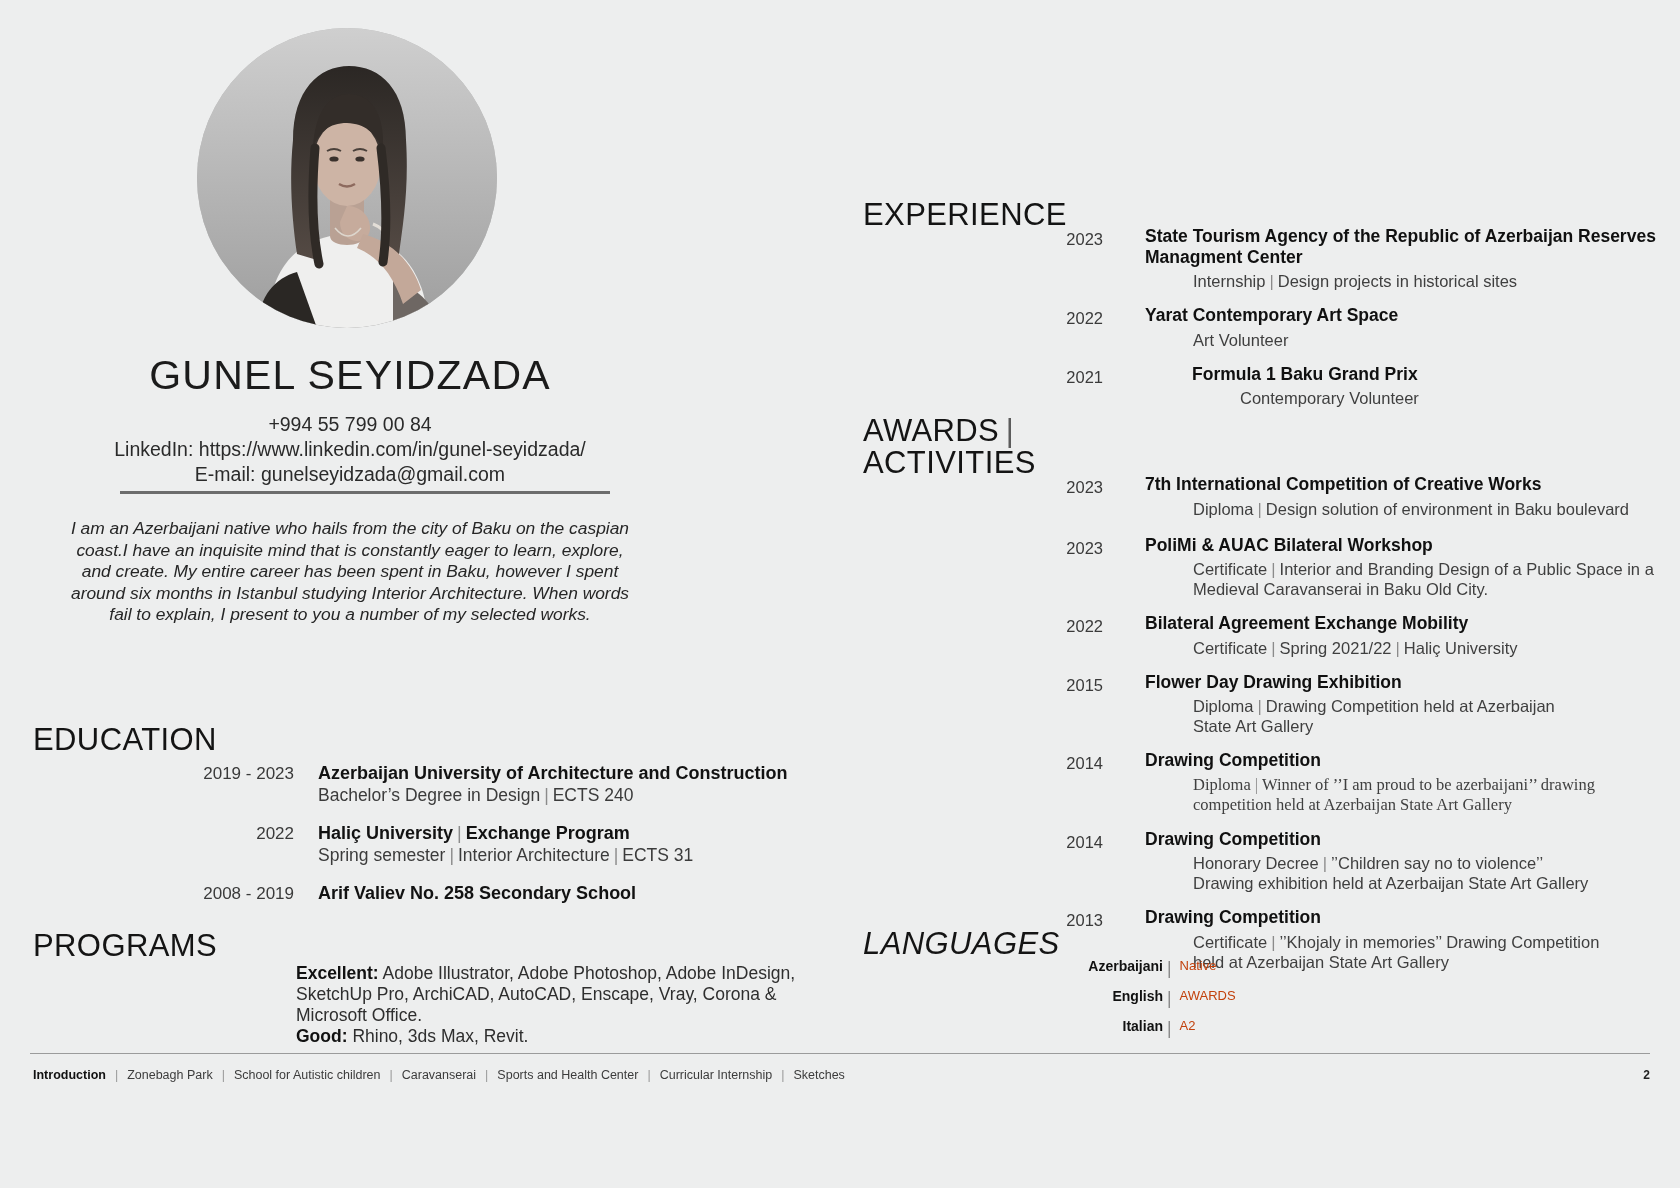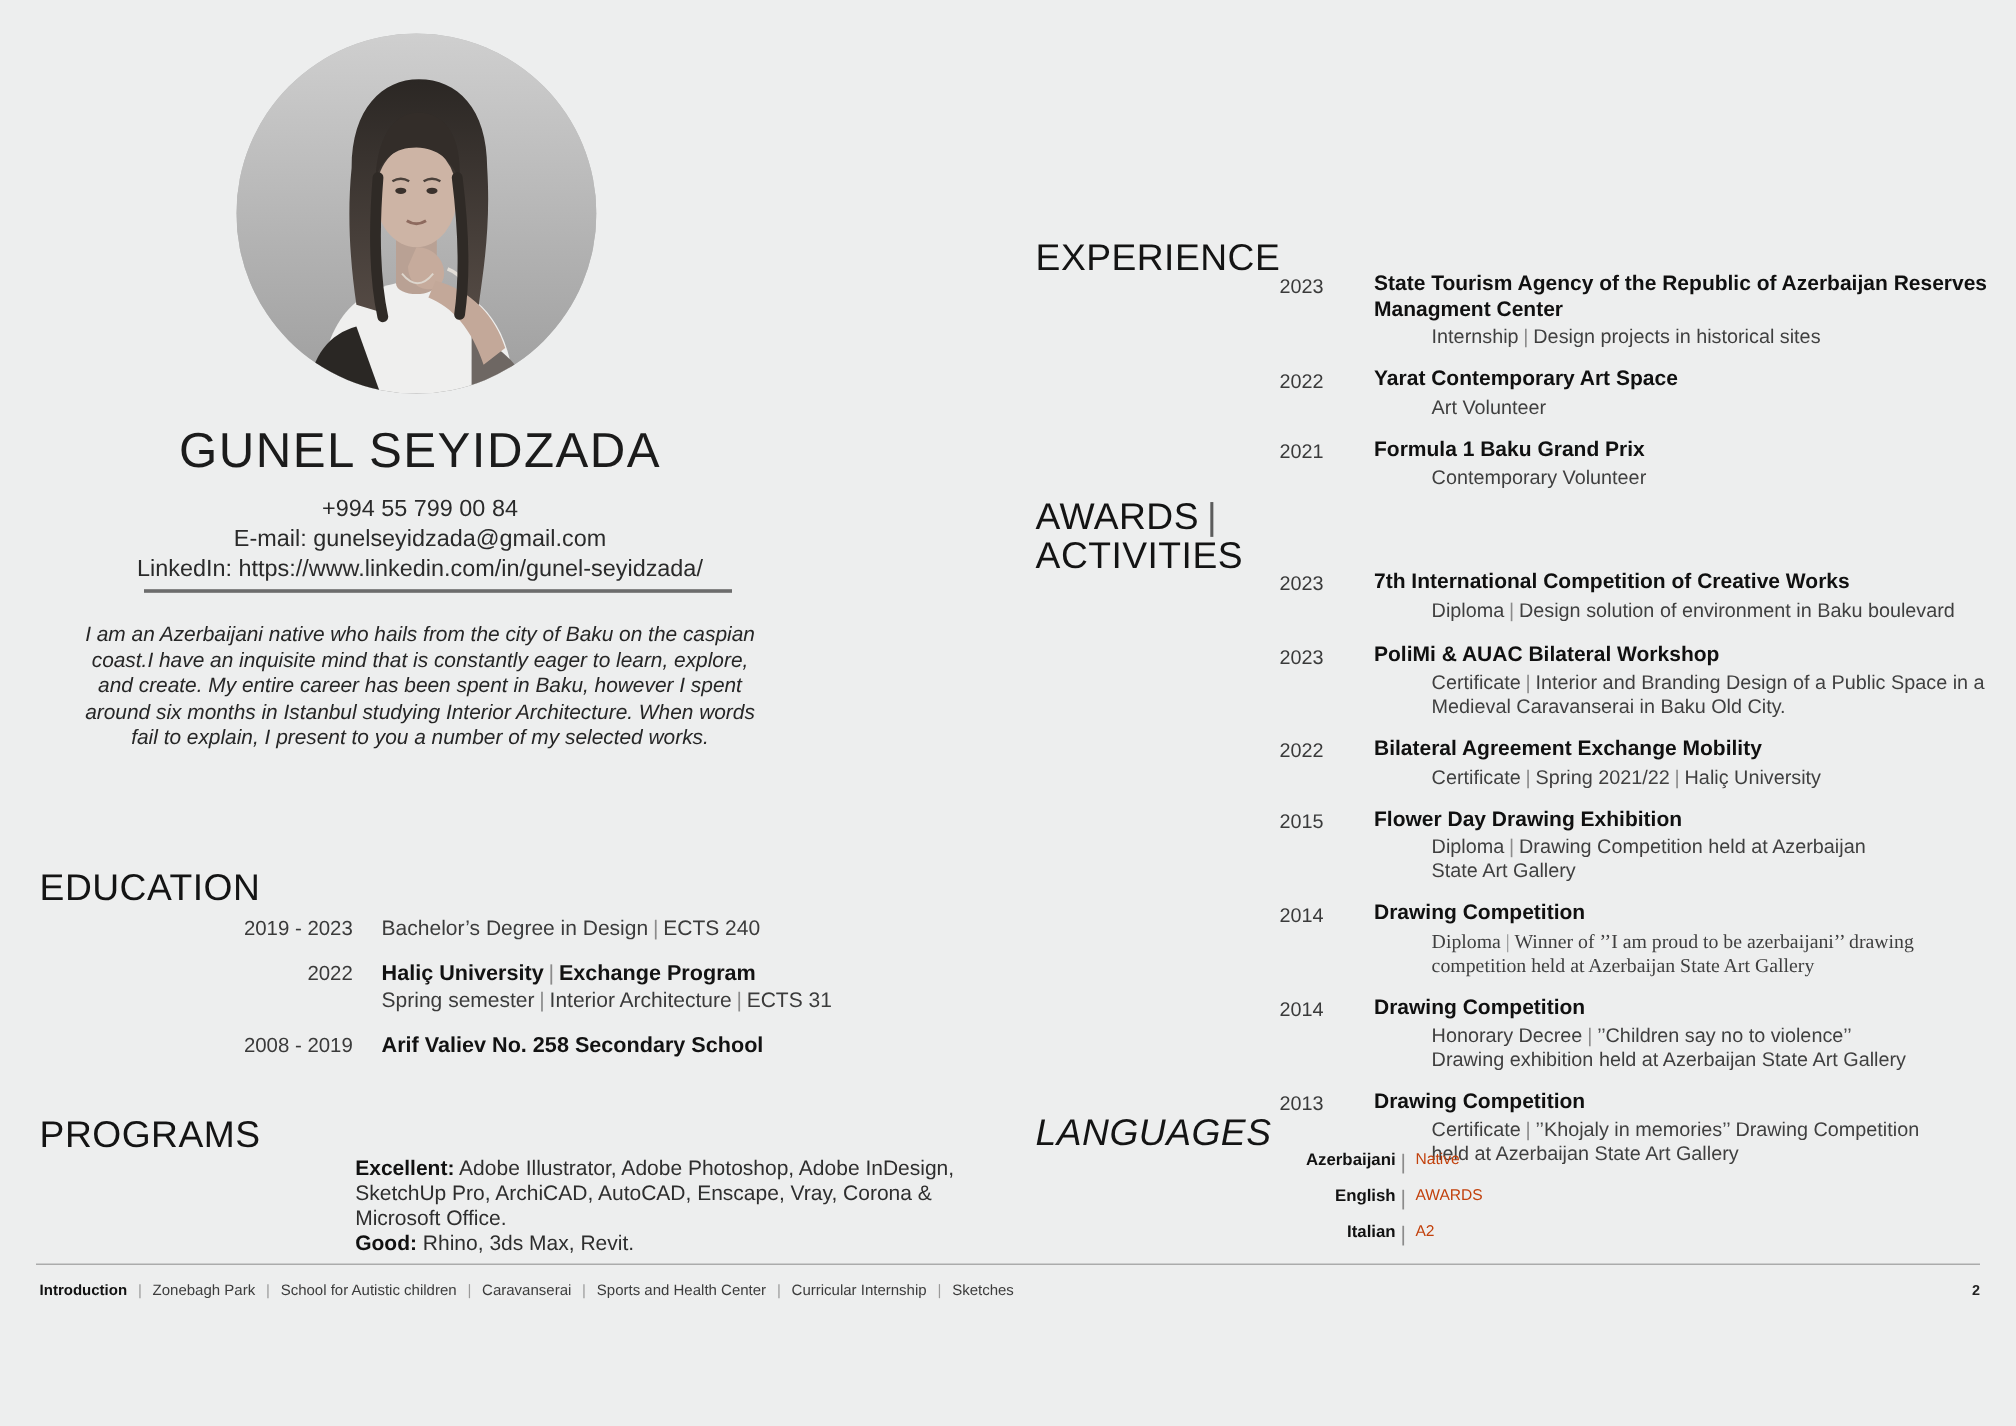--- a/index.html
+++ b/index.html
@@ -162,34 +162,35 @@
           <path d="M118 120 C114 170 116 208 122 236" stroke="#2f2a26" stroke-width="9" fill="none" stroke-linecap="round"></path>
           <path d="M184 120 C190 168 190 206 186 234" stroke="#2f2a26" stroke-width="9" fill="none" stroke-linecap="round"></path>
         </svg>
       </div>
     </div>
 
     <div class="name">GUNEL SEYIDZADA</div>
 
     <div class="contact">
       <div>+994 55 799 00 84</div>
+      <div>LinkedIn: https://www.linkedin.com/in/gunel-seyidzada/</div>
       <div>E-mail: gunelseyidzada@gmail.com</div>
-      <div>LinkedIn: https://www.linkedin.com/in/gunel-seyidzada/</div>
     </div>
 
     <div class="rule"></div>
 
     <div class="bio">I am an Azerbaijani native who hails from the city of Baku on the caspian coast.I have an inquisite mind that is constantly eager to learn, explore, and create. My entire career has been spent in Baku, however I spent around six months in Istanbul studying  Interior Architecture. When words fail to explain, I present to you a number of my selected works.</div>
 
     <div class="sec-head edu">EDUCATION</div>
 
     <div class="edu-list">
       <div class="edu-row">
         <div class="yr">2019 - 2023</div>
         <div class="det">
+          <div class="edu-t">Azerbaijan University of Architecture and Construction</div>
           <div class="edu-s"><span>Bachelor’s Degree in Design</span><span class="sep">|</span><span>ECTS 240</span></div>
         </div>
       </div>
 
       <div class="edu-row gap">
         <div class="yr">2022</div>
         <div class="det">
           <div class="edu-t"><span>Haliç University</span><span class="sep">|</span><span>Exchange Program</span></div>
           <div class="edu-s"><span>Spring semester</span><span class="sep">|</span><span>Interior Architecture</span><span class="sep">|</span><span>ECTS 31</span></div>
         </div>
@@ -223,21 +224,21 @@
           <div class="ent-s"><span>Internship</span><span class="sep">|</span><span>Design projects in historical sites</span></div>
         </div>
       </div>
       <div class="ent" style="margin-top:14px;">
         <div class="yr">2022</div>
         <div class="det">
           <div class="ent-t">Yarat Contemporary Art Space</div>
           <div class="ent-s">Art Volunteer</div>
         </div>
       </div>
-      <div class="ent" style="margin-top:14px;">
+      <div class="ent" style="margin-top:14px;gap:47px;">
         <div class="yr">2021</div>
         <div class="det">
           <div class="ent-t">Formula 1 Baku Grand Prix</div>
           <div class="ent-s">Contemporary Volunteer</div>
         </div>
       </div>
     </div>
 
     <div class="rhead awd">
       <div><span>AWARDS</span><span class="bar"> |</span></div>

